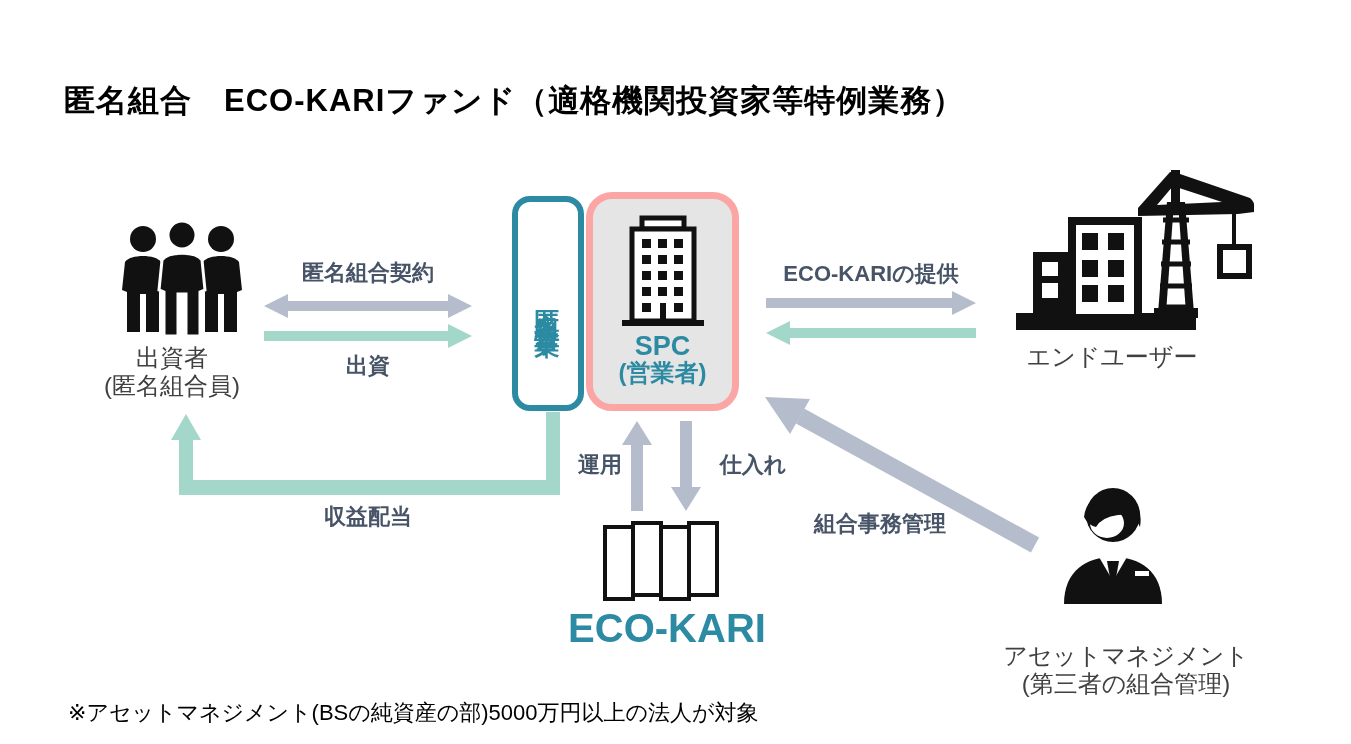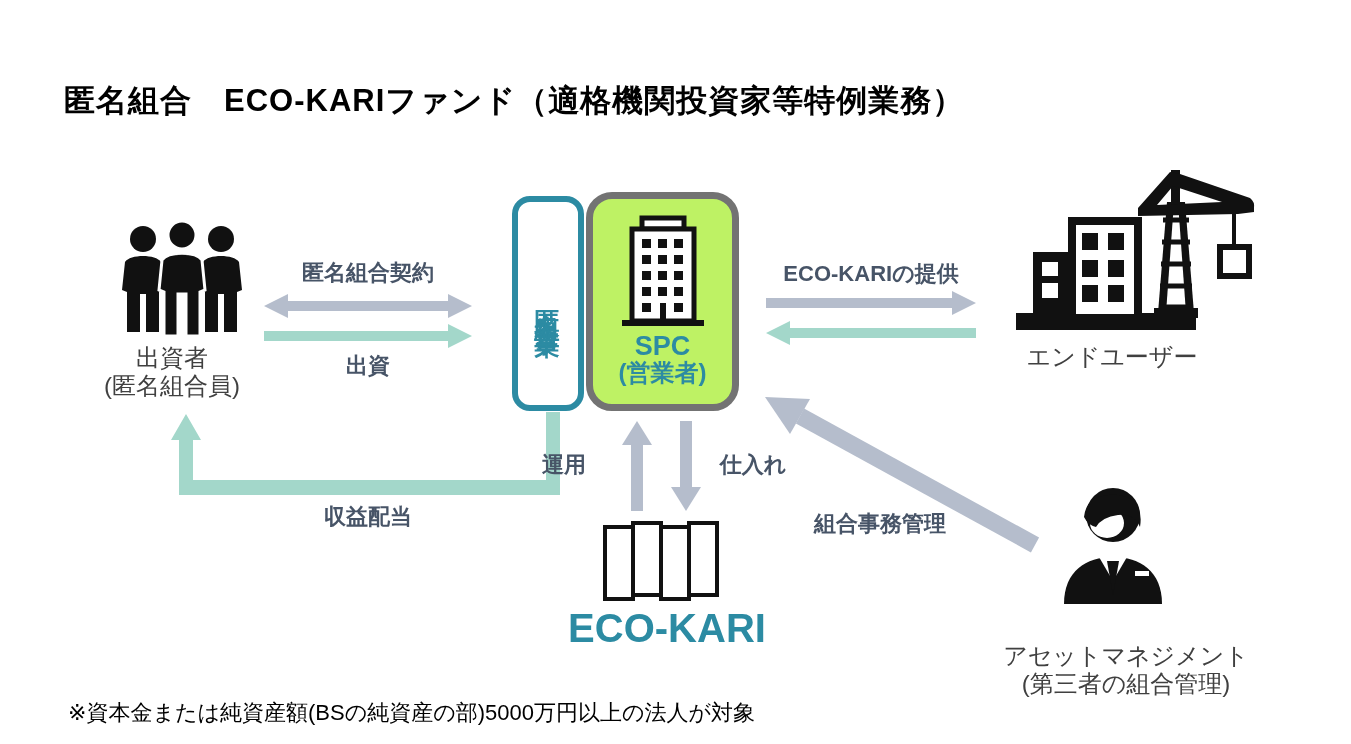--- a/index.html
+++ b/index.html
@@ -23,21 +23,21 @@
     left:512px; top:196px; width:72px; height:215px; box-sizing:border-box;
     border:6px solid #2c8ba3; border-radius:18px; background:#fff;
     display:flex; align-items:center; justify-content:center; z-index:2;
   }
   .tk-box .vtext {
     writing-mode:vertical-rl; text-orientation:upright;
     font-size:25px; font-weight:bold; color:#2c8ba3; letter-spacing:5px;
   }
   .spc-box {
     left:586px; top:192px; width:153px; height:219px; box-sizing:border-box;
-    border:7px solid #737373; border-radius:26px; background:#bef264;
+    border:7px solid #fca5a5; border-radius:26px; background:#e5e5e5;
     display:flex; flex-direction:column; align-items:center; z-index:2;
   }
   .spc-box .spc-name { font-size:27px; font-weight:bold; color:#2c8ba3; line-height:1.0; margin-top:2px; }
   .spc-box .spc-sub  { font-size:24px; font-weight:bold; color:#2c8ba3; line-height:1.1; }
   .product-label {
     color:#2c8ba3; font-weight:bold; font-size:40px; white-space:nowrap; transform:translateX(-50%);
   }
   .footnote { font-size:22px; color:#000; white-space:nowrap; }
 </style>
 </head>
@@ -159,21 +159,21 @@
 
   <div class="abs node-label" style="left:1112px; top:343px;">
     <div>エンドユーザー</div>
   </div>
 
   <svg class="abs" style="left:166px; top:406px;" width="402" height="96" viewBox="0 0 402 96">
     <path fill="#a3d7ca" d="M20,8 L35,34 L27,34 L27,74 L380,74 L380,6 L394,6 L394,89 L13,89 L13,34 L5,34 Z"></path>
   </svg>
   <div class="abs edge-label" style="left:368px; top:502px;">収益配当</div>
 
-  <div class="abs edge-label" style="left:564px; top:450px;">運用</div>
+  <div class="abs edge-label" style="left:600px; top:450px;">運用</div>
   <svg class="abs" style="left:622px; top:421px;" width="30" height="90" viewBox="0 0 30 90">
     <polygon fill="#b5bdcc" points="15,0 30,24 21,24 21,90 9,90 9,24 0,24"></polygon>
   </svg>
 
   <svg class="abs" style="left:671px; top:421px;" width="30" height="90" viewBox="0 0 30 90">
     <polygon fill="#b5bdcc" points="9,0 21,0 21,66 30,66 15,90 0,66 9,66"></polygon>
   </svg>
   <div class="abs edge-label" style="left:753px; top:450px;">仕入れ</div>
 
   <svg class="abs" style="left:601px; top:521px;" width="122" height="84" viewBox="0 0 122 84">
@@ -200,15 +200,15 @@
     <polygon points="43,74 71,74 57,98" fill="#fff"></polygon>
     <polygon points="51,78 63,78 60,95 57,112 54,95" fill="#111"></polygon>
     <rect x="79" y="88" width="14" height="5" fill="#fff"></rect>
   </svg>
 
   <div class="abs node-label" style="left:1126px; top:642px;">
     <div>アセットマネジメント</div>
     <div>(第三者の組合管理)</div>
   </div>
 
-  <div class="abs footnote" style="left:68px; top:698px;">※資本金または純資産額(BSの純資産の部)5000万円以上の法人が対象</div>
+  <div class="abs footnote" style="left:68px; top:698px;">※アセットマネジメント(BSの純資産の部)5000万円以上の法人が対象</div>
 
 </div>
 
 </body></html>

